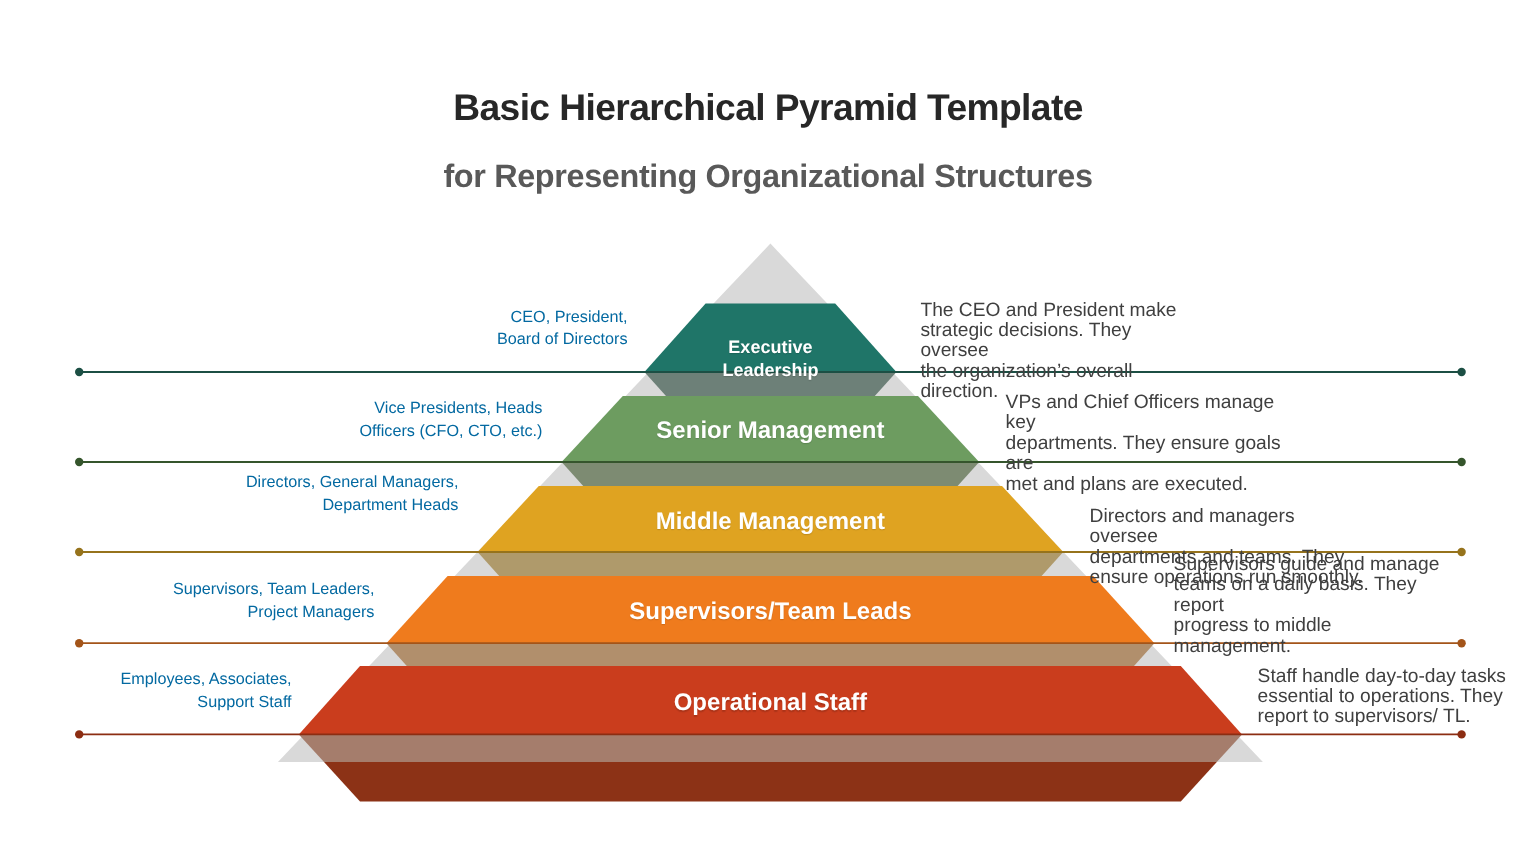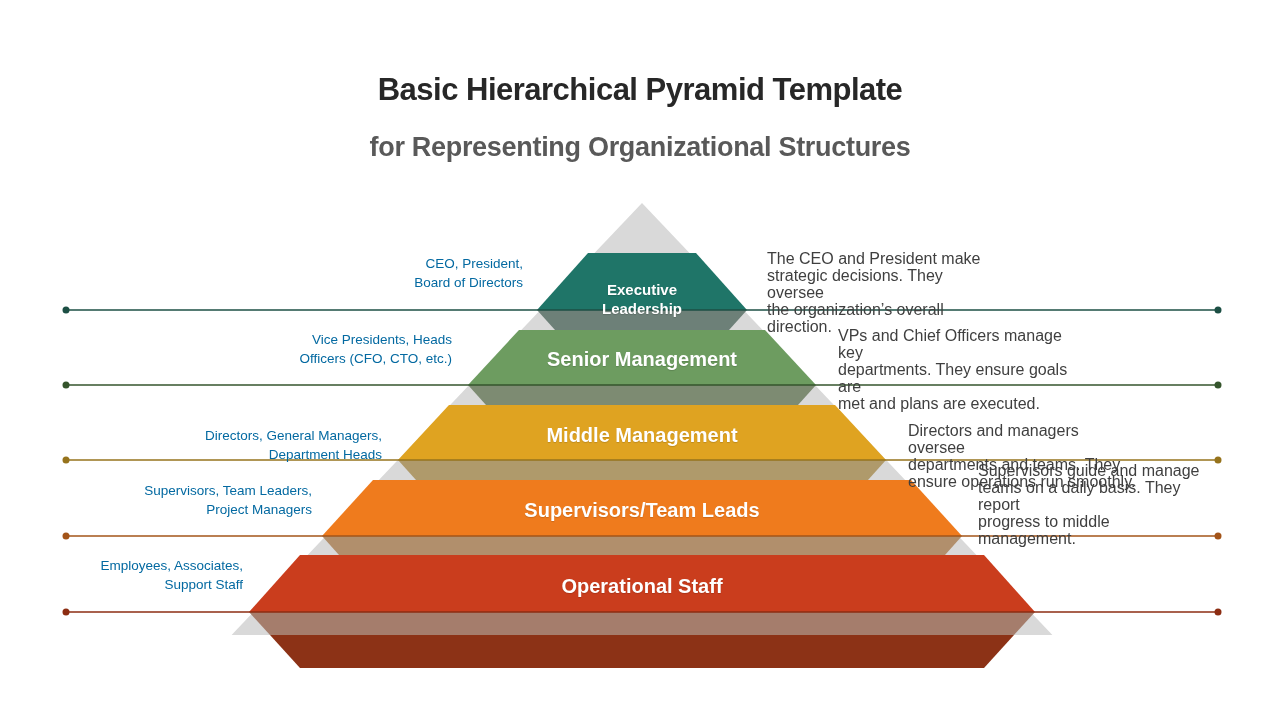--- a/index.html
+++ b/index.html
@@ -121,33 +121,36 @@
 Leadership</div>
   <div class="band-label one-line" style="left:492px; top:347px; width:300px;">Senior Management</div>
   <div class="band-label one-line" style="left:492px; top:423px; width:300px;">Middle Management</div>
   <div class="band-label one-line" style="left:492px; top:498px; width:300px;">Supervisors/Team Leads</div>
   <div class="band-label one-line" style="left:492px; top:574px; width:300px;">Operational Staff</div>
 
   <div class="left-label" style="right:757px; top:254px;">CEO, President,
 Board of Directors</div>
   <div class="left-label" style="right:828px; top:330px;">Vice Presidents, Heads
 Officers (CFO, CTO, etc.)</div>
-  <div class="left-label" style="right:898px; top:426px;">Directors, General Managers,
+  <div class="left-label" style="right:898px; top:392px;">Directors, General Managers,
 Department Heads</div>
   <div class="left-label" style="right:968px; top:481px;">Supervisors, Team Leaders,
 Project Managers</div>
   <div class="left-label" style="right:1037px; top:556px;">Employees, Associates,
 Support Staff</div>
 
   <div class="desc" style="left:767px; top:250px;">The CEO and President make
 strategic decisions. They oversee
 the organization’s overall direction.</div>
   <div class="desc" style="left:838px; top:327px;">VPs and Chief Officers manage key
 departments. They ensure goals are
 met and plans are executed.</div>
   <div class="desc" style="left:908px; top:402px;margin-top:20px;">Directors and managers oversee
 departments and teams. They
 ensure operations run smoothly.</div>
   <div class="desc" style="left:978px; top:462px;">Supervisors guide and manage
 teams on a daily basis. They report
 progress to middle management.</div>
+  <div class="desc" style="left:1048px; top:555px;">Staff handle day-to-day tasks
+essential to operations. They
+report to supervisors/ TL.</div>
 
 </div>
 
 </body></html>

